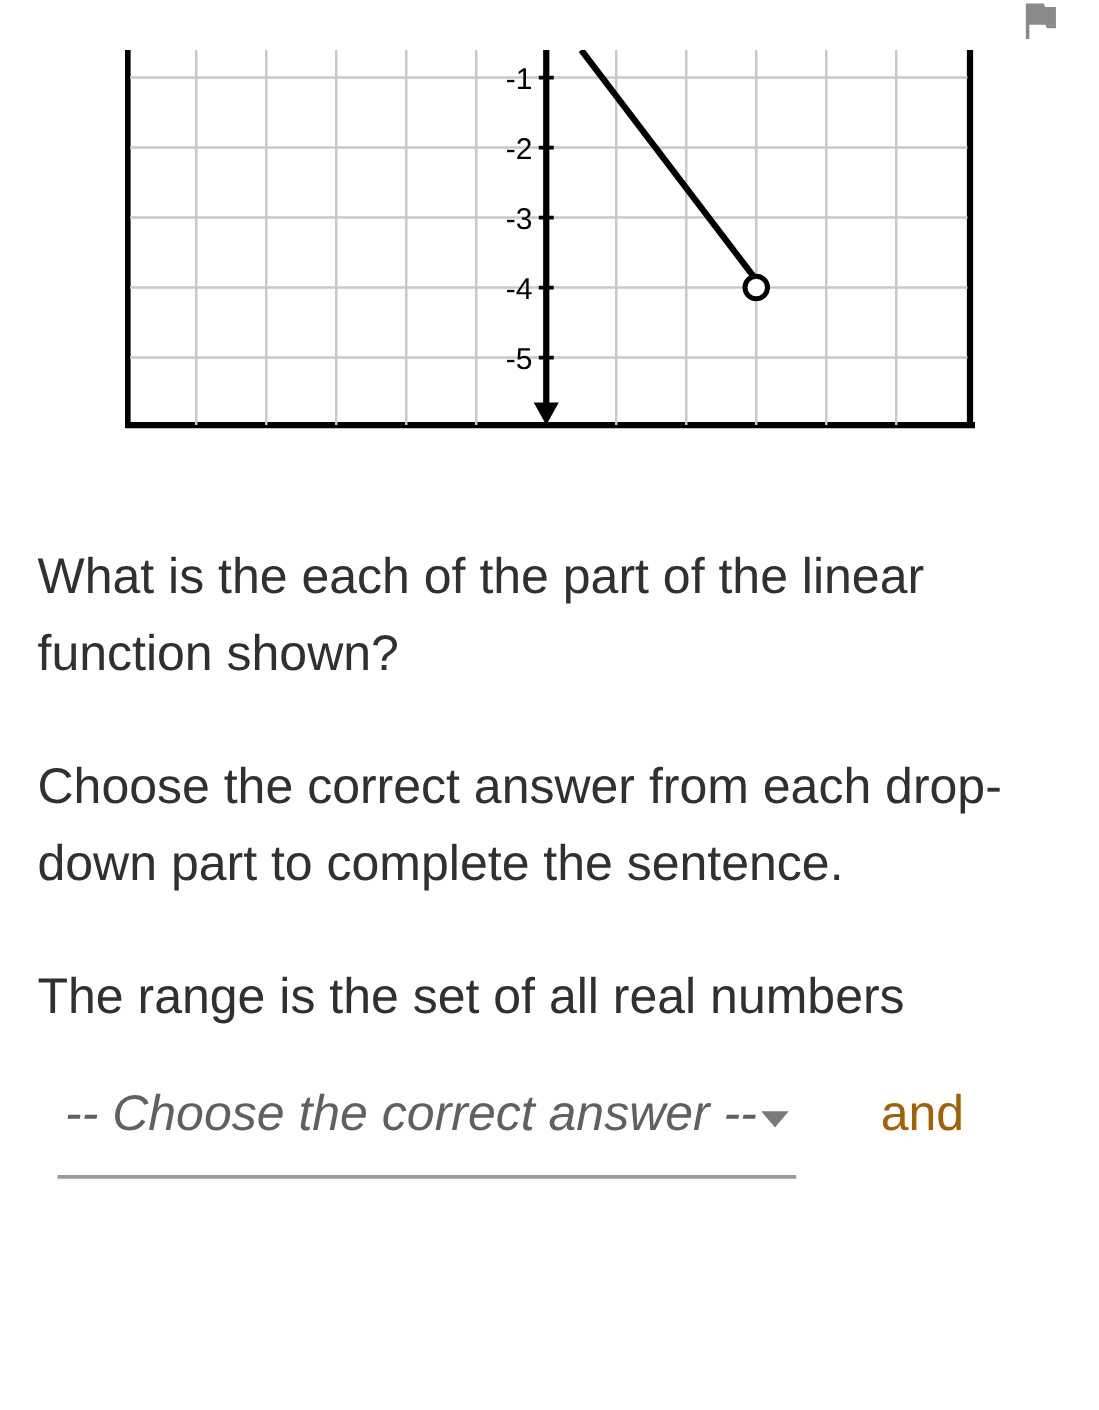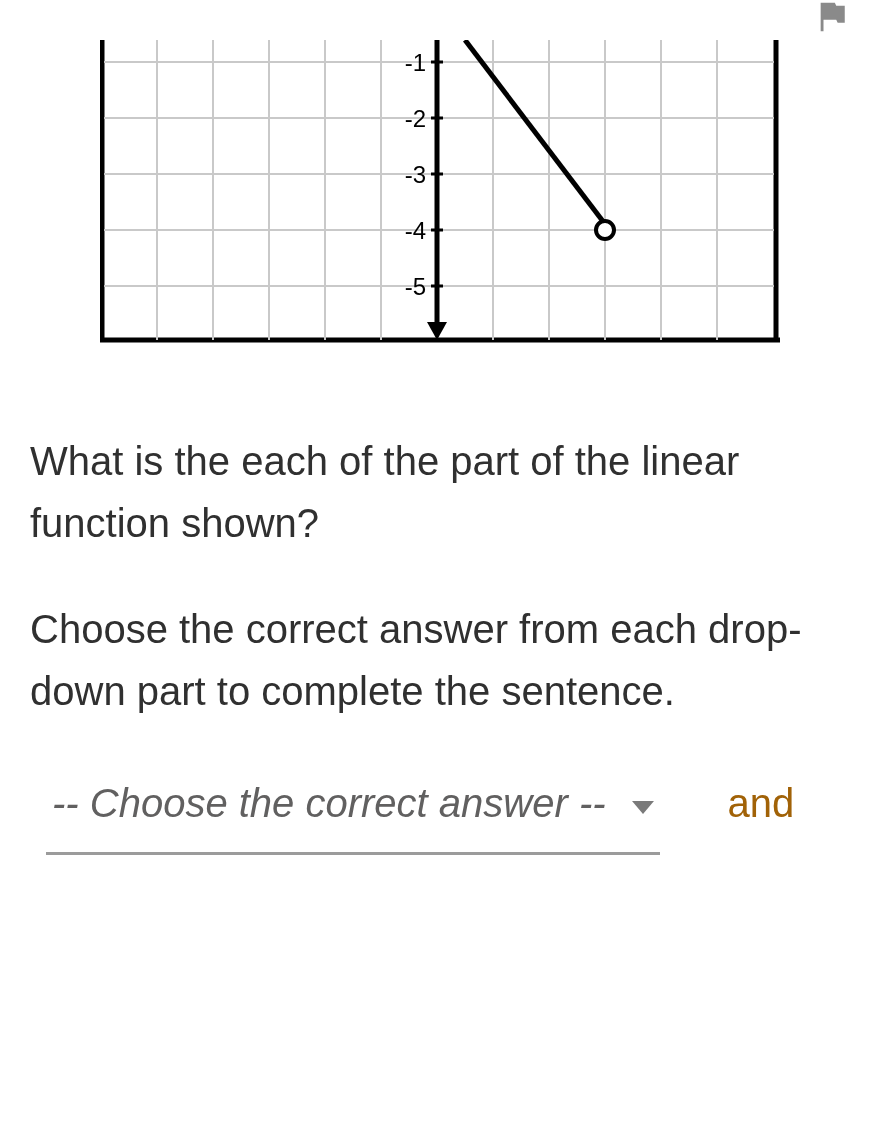--- a/index.html
+++ b/index.html
@@ -45,21 +45,21 @@
 
   .choose-row {
     display: flex;
     align-items: baseline;
     gap: 40px;
     padding-left: 16px;
   }
   .dropdown {
     display: inline-flex;
     align-items: baseline;
-    gap: 26px;
+    gap: 3px;
     border-bottom: 3px solid #9b9b9b;
     padding: 6px 6px 18px 6px;
     cursor: pointer;
   }
   .dropdown-label {
     font-style: italic;
     color: #616060;
     font-size: 40px;
     white-space: nowrap;
   }
@@ -135,20 +135,21 @@
     <line x1="365" y1="0" x2="505" y2="184" stroke="#000" stroke-width="5"></line>
     <circle cx="505" cy="190" r="9" fill="#fff" stroke="#000" stroke-width="4"></circle>
   </svg>
 </div>
 
 <div class="content">
   <p class="para">What is the each of the part of the linear function shown?</p>
 
   <p class="para2">Choose the correct answer from each drop-down part to complete the sentence.</p>
 
+  <p class="sentence">The range is the set of all real numbers</p>
 
   <div class="choose-row">
     <div class="dropdown">
       <span class="dropdown-label">-- Choose the correct answer --</span>
       <span class="dropdown-caret"></span>
     </div>
     <span class="and-text">and</span>
   </div>
 </div>
 

